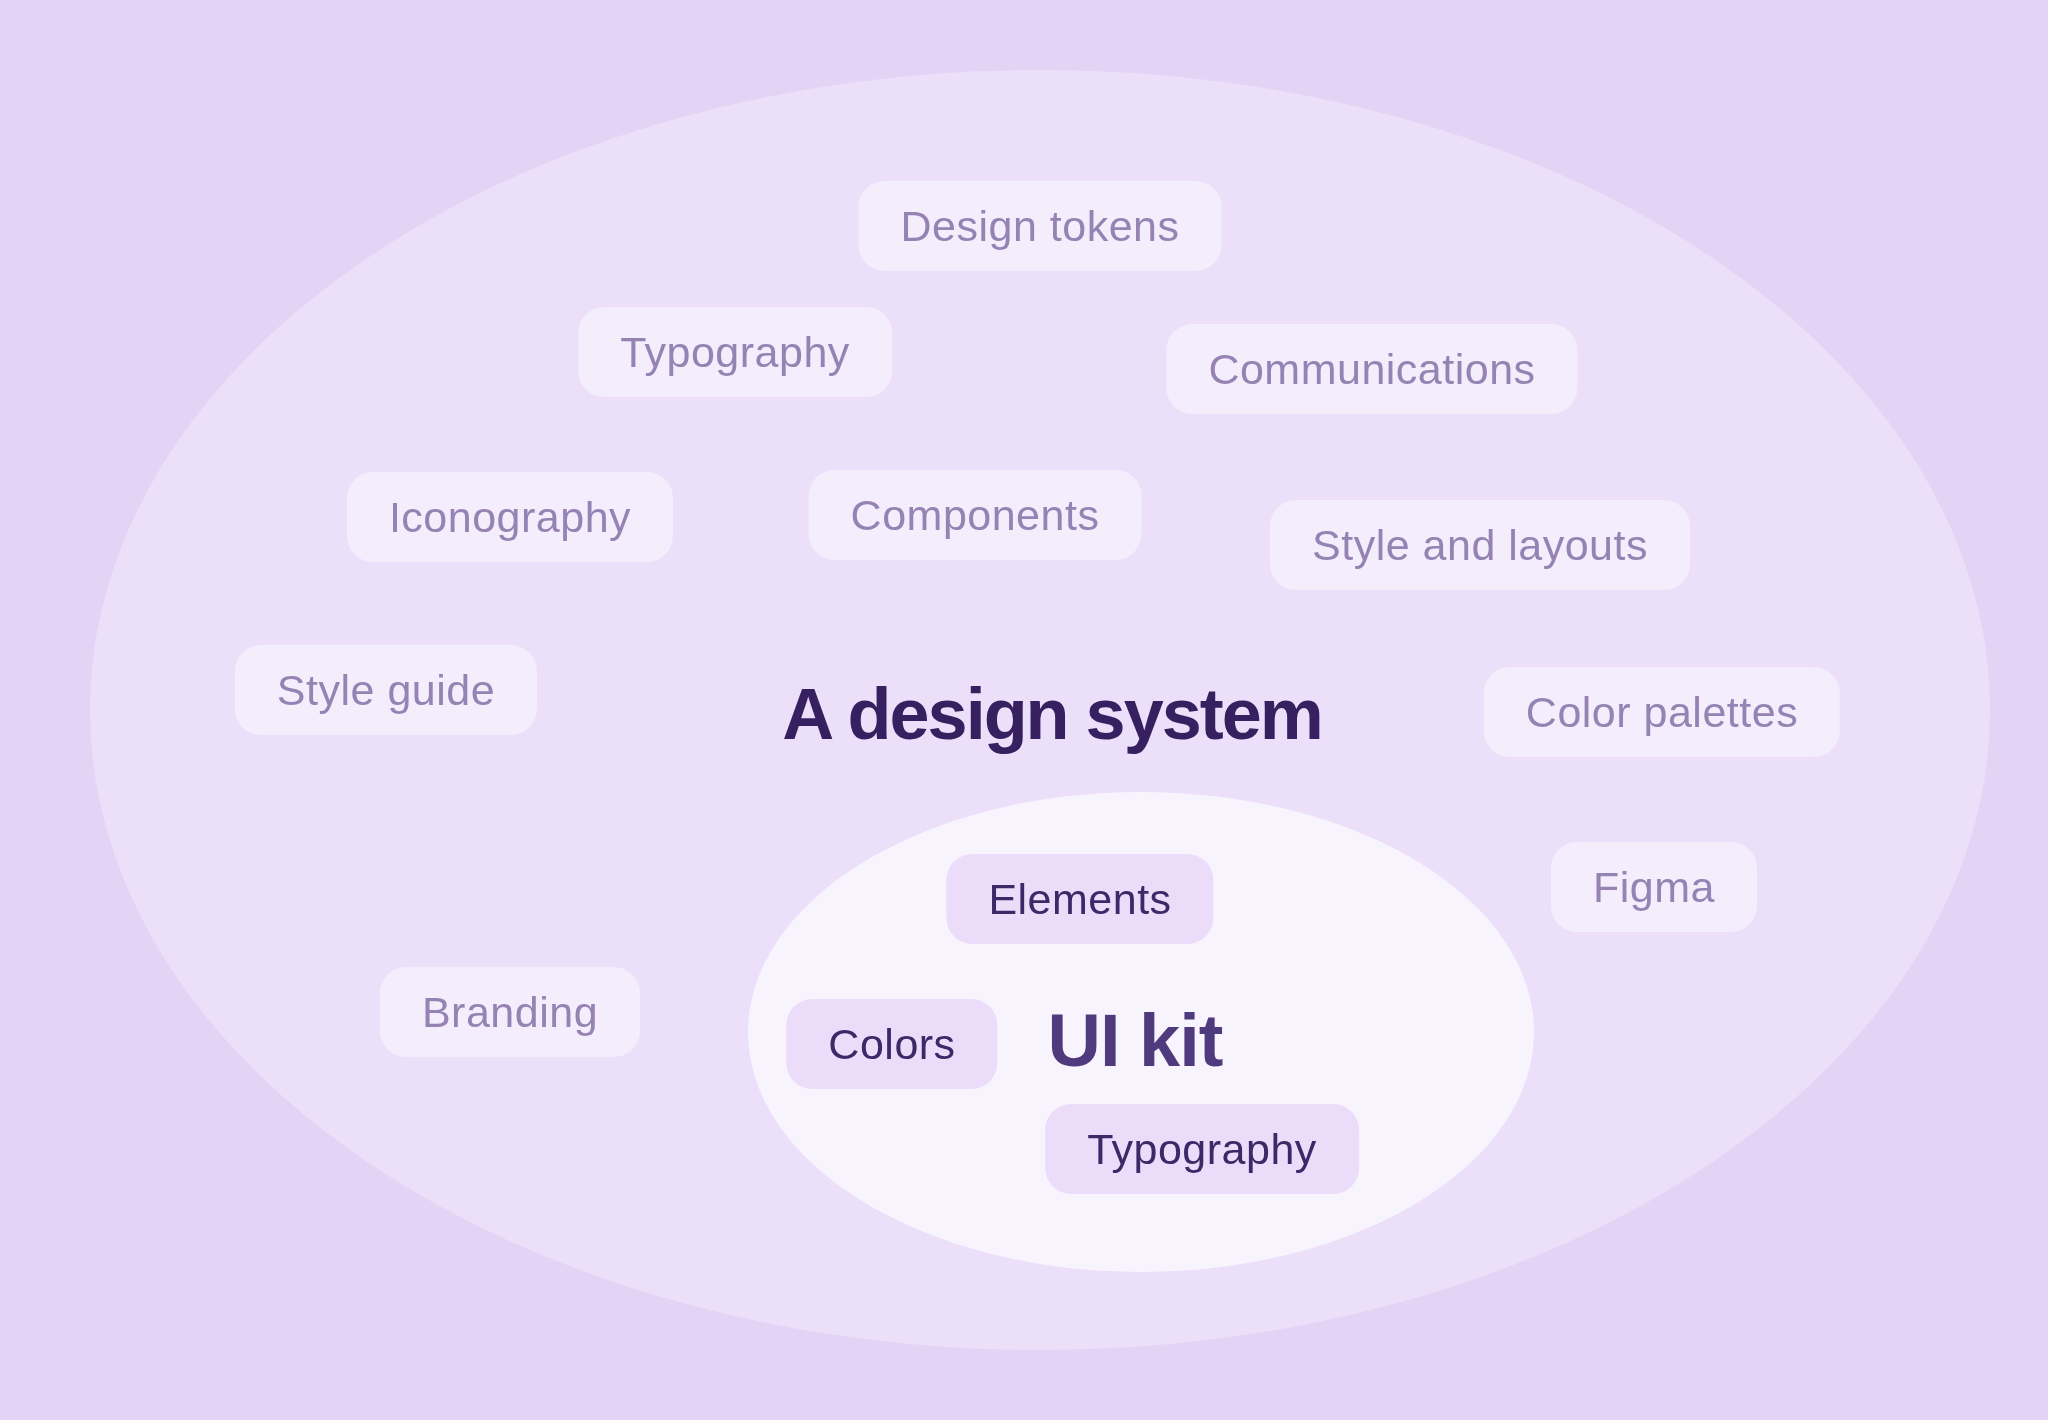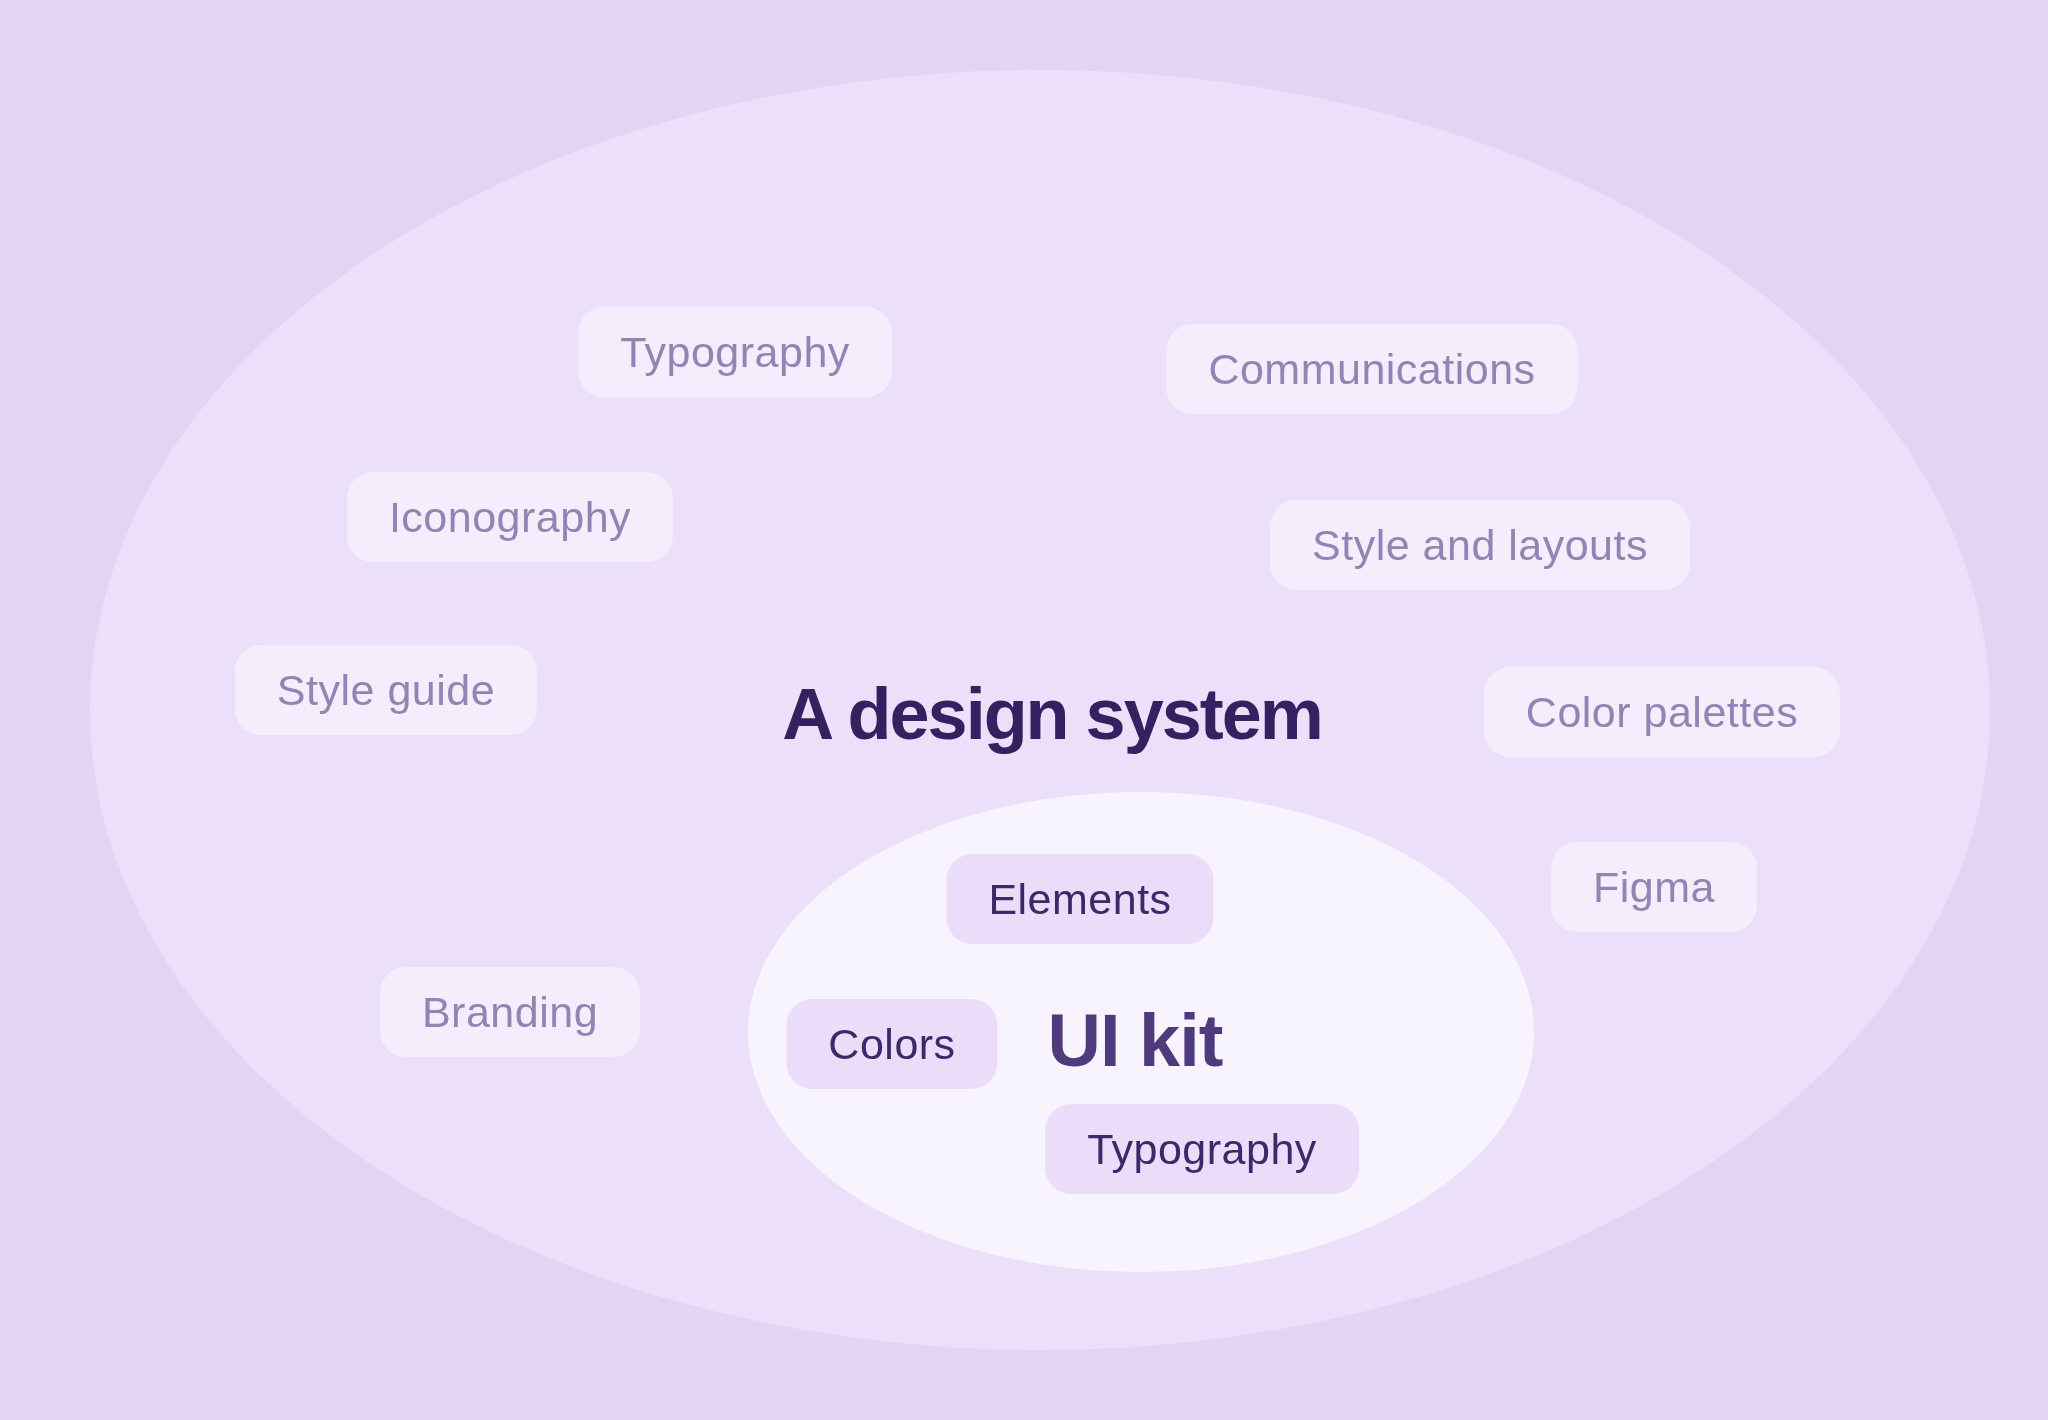--- a/index.html
+++ b/index.html
@@ -106,23 +106,25 @@
 </head>
 <body>
 
 <div class="canvas">
 
   <div class="ellipse ellipse-outer"></div>
   <div class="ellipse ellipse-inner"></div>
 
   <h1 class="title pos-title">A design system</h1>
 
+  <div class="pill pos-design-tokens">Design tokens</div>
   <div class="pill pos-typography">Typography</div>
   <div class="pill pos-communications">Communications</div>
   <div class="pill pos-iconography">Iconography</div>
+  <div class="pill pos-components">Components</div>
   <div class="pill pos-grids-layouts">Style and layouts</div>
   <div class="pill pos-style-guide">Style guide</div>
   <div class="pill pos-color-palettes">Color palettes</div>
   <div class="pill pos-figma">Figma</div>
   <div class="pill pos-branding">Branding</div>
 
   <h2 class="uikit-title pos-uikit-title">UI kit</h2>
 
   <div class="pill pill-inner pos-elements">Elements</div>
   <div class="pill pill-inner pos-colors">Colors</div>

